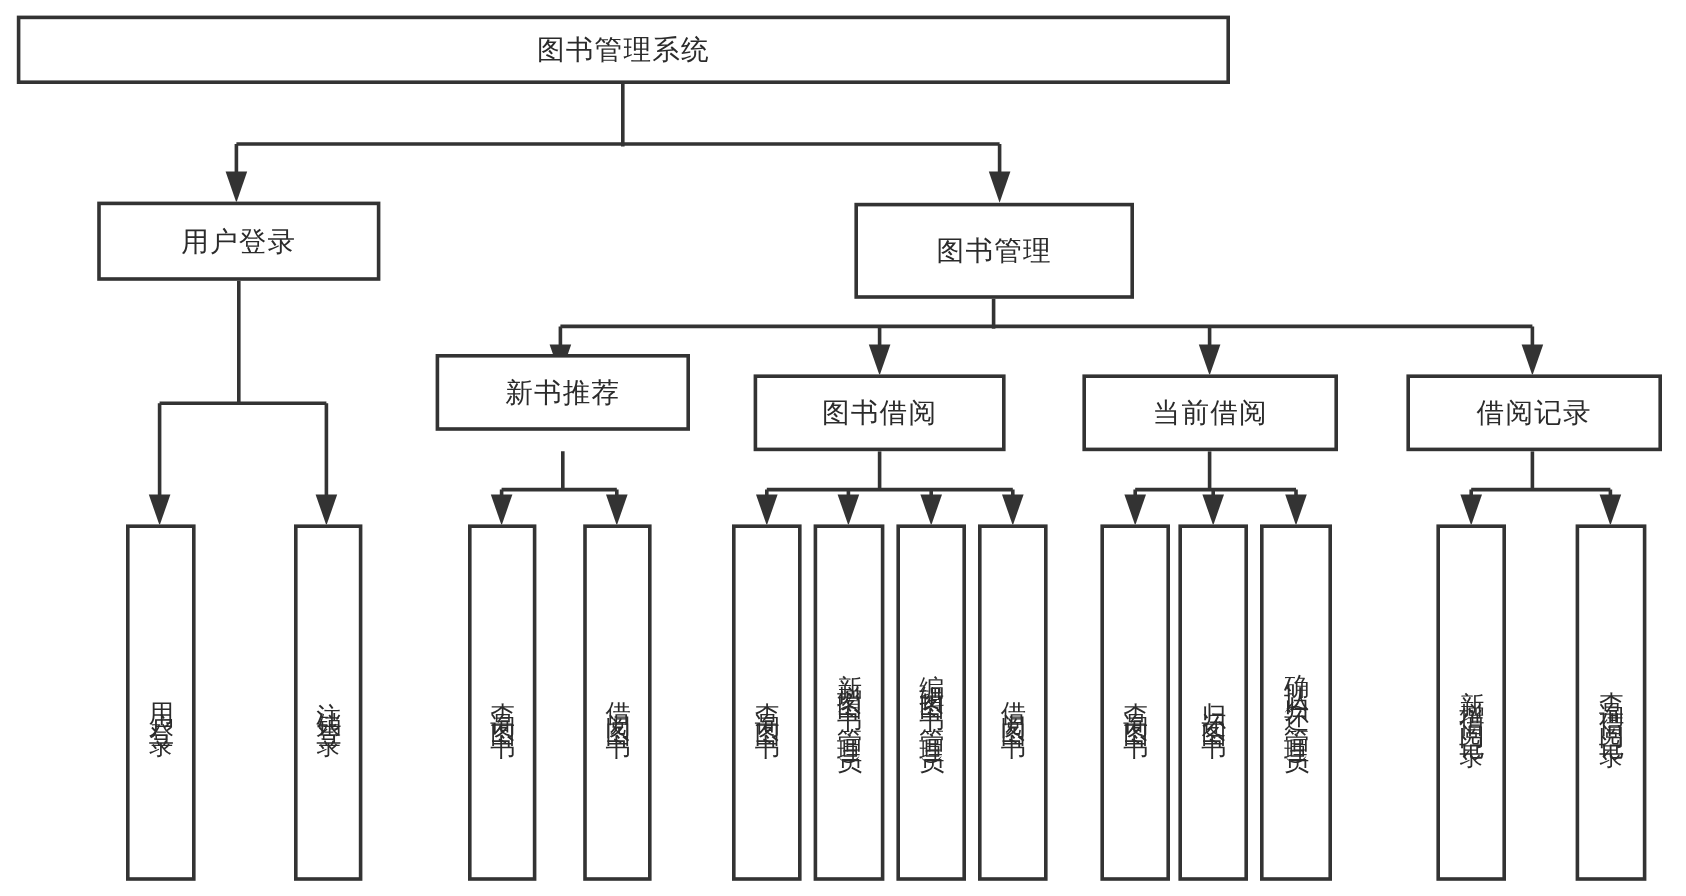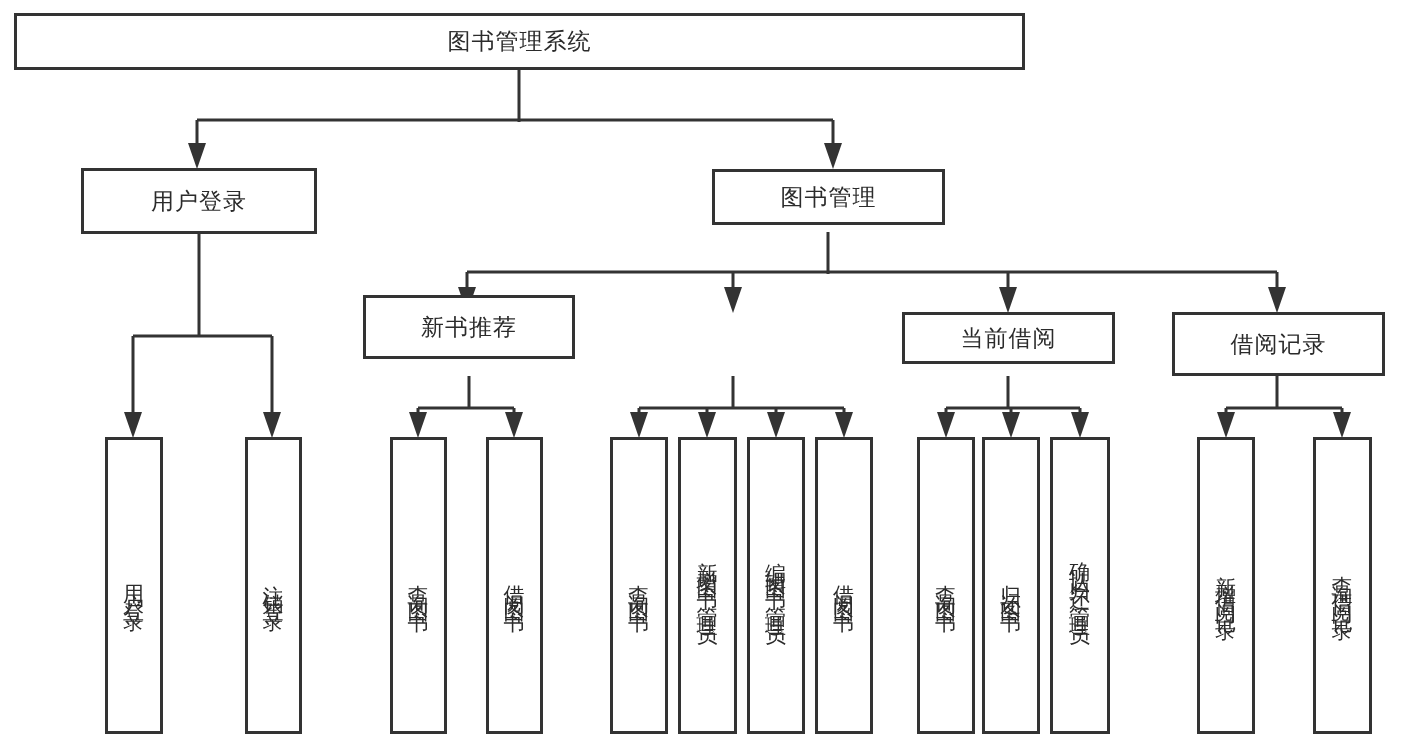--- a/index.html
+++ b/index.html
@@ -1,18 +1,18 @@
 <!DOCTYPE html>
 <html><head>
 <meta charset="utf-8">
 <style>
   html,body { margin:0; padding:0; background:#fff; }
   .stage {
     position:relative; width:1405px; height:747px; background:#ffffff;
-    font-family:Liberation Sans, sans-serif; overflow:hidden;
+    font-family:Liberation Serif, serif; overflow:hidden;
   }
   svg.wires { position:absolute; left:0; top:0; width:1405px; height:747px; }
   .node {
     position:absolute; background:#ffffff; border:3px solid #333333;
     box-sizing:border-box; display:flex; align-items:center; justify-content:center;
     color:#2b2b2b;
   }
   .h { font-size:23px; letter-spacing:1px; white-space:nowrap; }
   .v {
     writing-mode:vertical-rl; text-orientation:mixed;
@@ -70,24 +70,25 @@
     <use href="#arrowhead" x="946" y="438"></use>
     <use href="#arrowhead" x="1011" y="438"></use>
     <use href="#arrowhead" x="1080" y="438"></use>
     <use href="#arrowhead" x="1226" y="438"></use>
     <use href="#arrowhead" x="1342" y="438"></use>
   </svg>
 
   <div class="node h" style="left:14px; top:13px; width:1011px; height:57px;">图书管理系统</div>
 
   <div class="node h" style="left:81px; top:168px; width:236px; height:66px;">用户登录</div>
-  <div class="node h" style="left:712px; top:169px; width:233px; height:56px;">图书管理</div>
+  <div class="node h" style="left:712px; top:169px; width:233px; height:80px;">图书管理</div>
 
   <div class="node h" style="left:363px; top:295px; width:212px; height:64px;">新书推荐</div>
-  <div class="node h" style="left:902px; top:312px; width:213px; height:52px;">当前借阅</div>
+  <div class="node h" style="left:628px; top:312px; width:210px; height:64px;">图书借阅</div>
+  <div class="node h" style="left:902px; top:312px; width:213px; height:64px;">当前借阅</div>
   <div class="node h" style="left:1172px; top:312px; width:213px; height:64px;">借阅记录</div>
 
   <div class="node v" style="left:105px; top:437px; width:58px; height:297px;">用户登录</div>
   <div class="node v" style="left:245px; top:437px; width:57px; height:297px;">注销登录</div>
 
   <div class="node v" style="left:390px; top:437px; width:57px; height:297px;">查询图书</div>
   <div class="node v" style="left:486px; top:437px; width:57px; height:297px;">借阅图书</div>
 
   <div class="node v" style="left:610px; top:437px; width:58px; height:297px;">查询图书</div>
   <div class="node v" style="left:678px; top:437px; width:59px; height:297px;">新增图书（管理员）</div>

